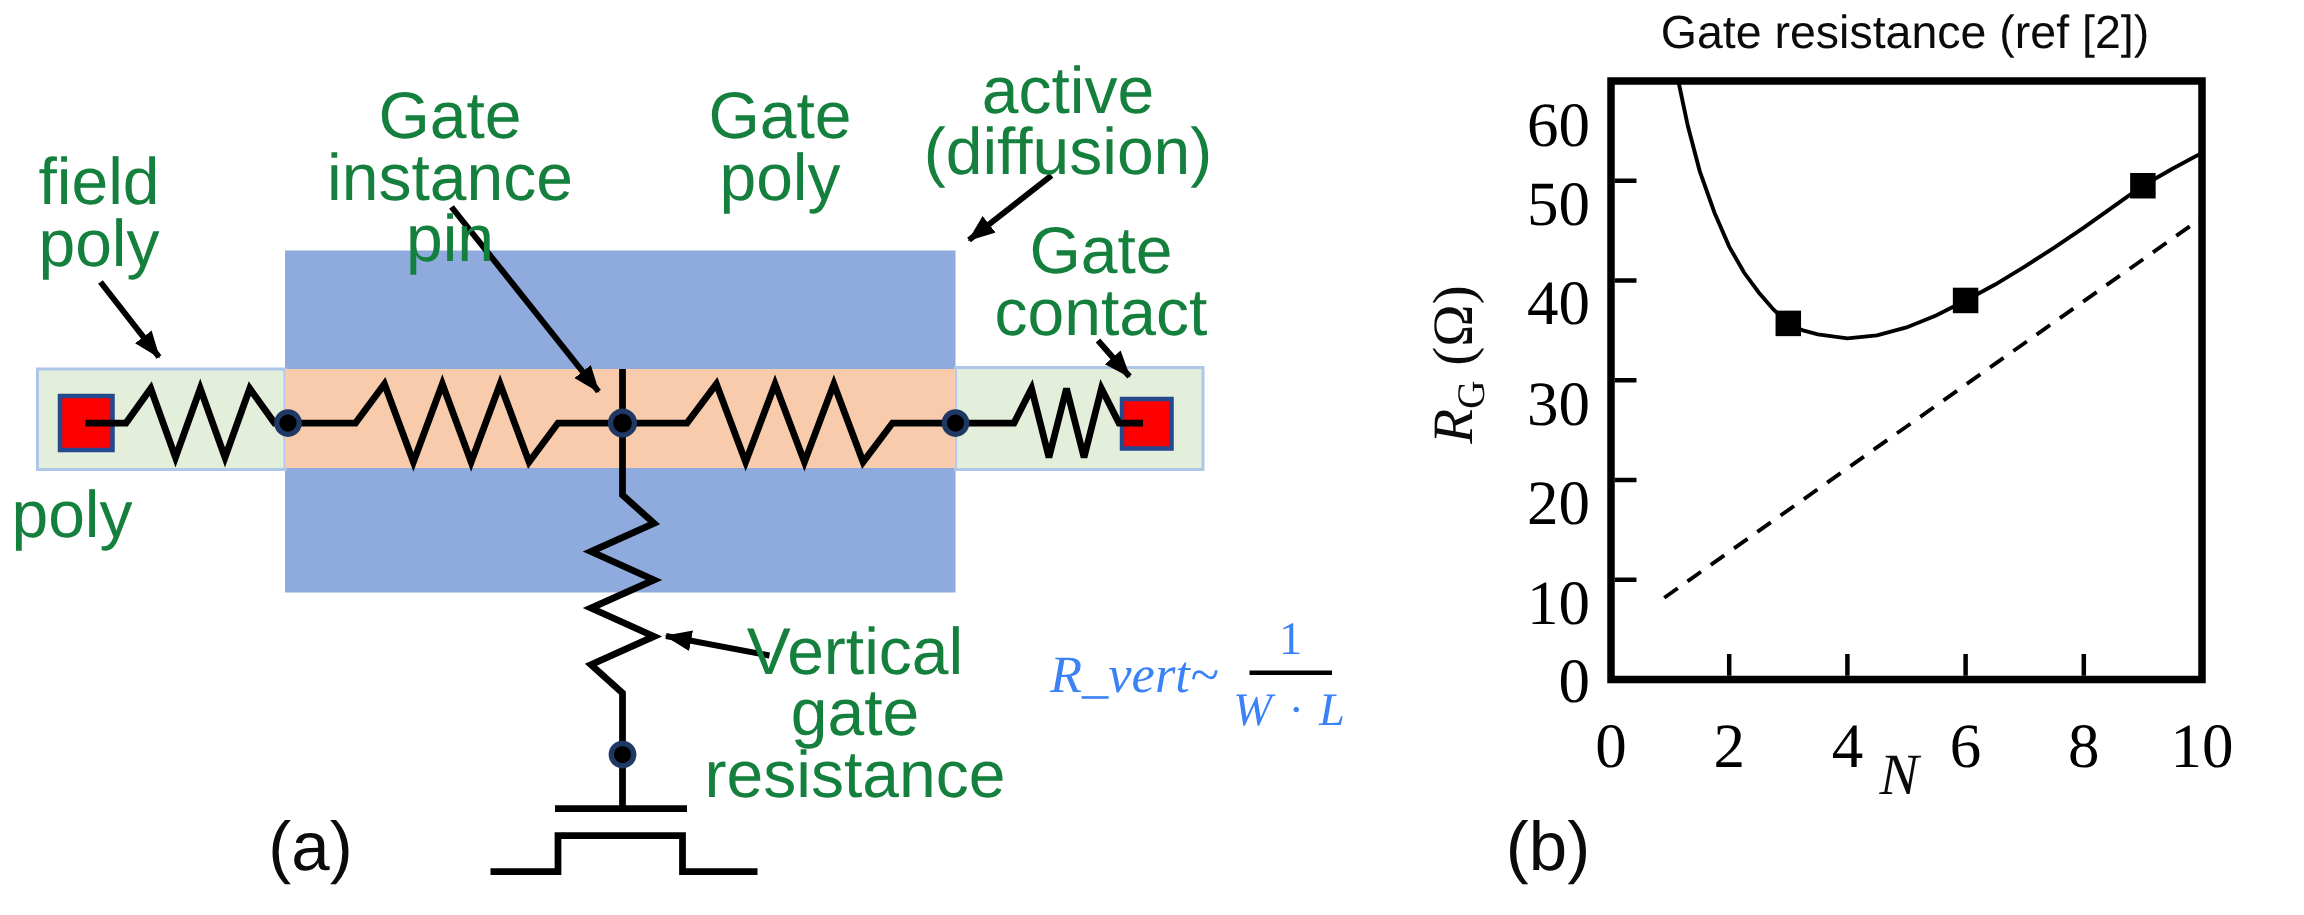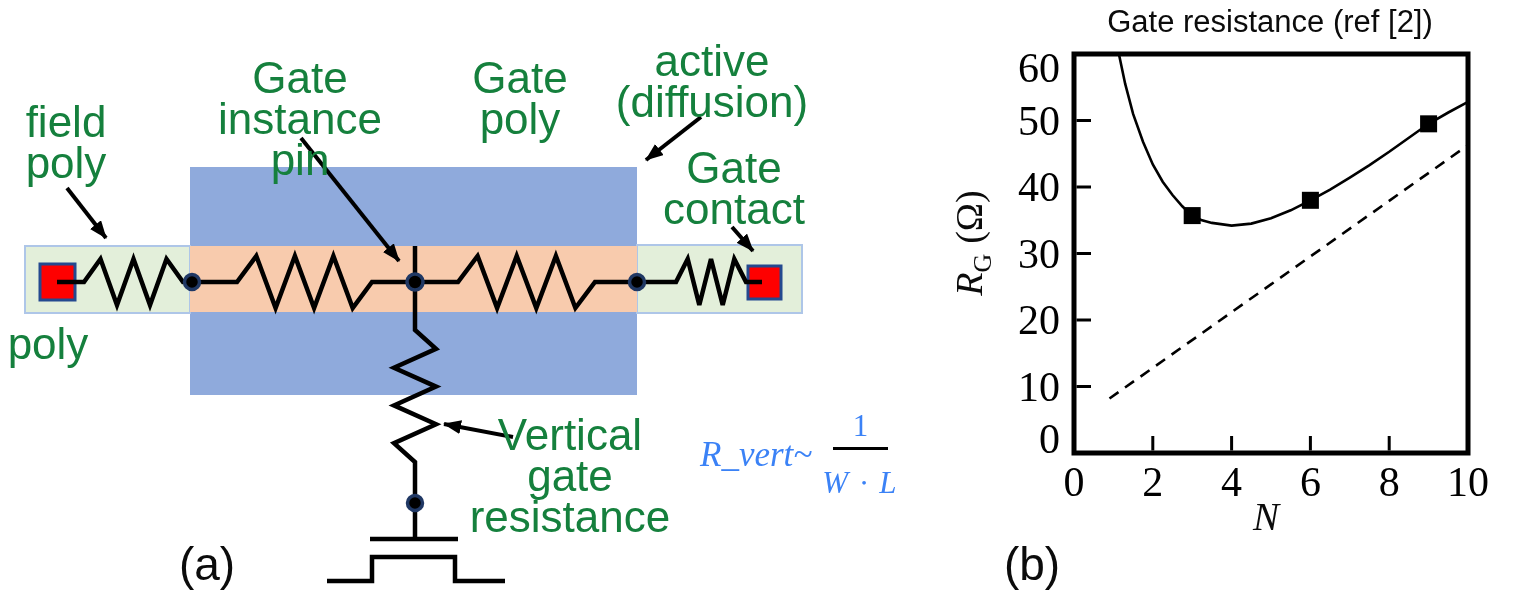--- a/index.html
+++ b/index.html
@@ -15,30 +15,30 @@
        font-family:"Liberation Serif",serif;font-style:italic;font-size:39px;}
   .xlabel-caption{position:absolute;left:1080px;top:539px;width:396px;text-align:center;
        font-size:30px;line-height:34px;}
   .ylabel{position:absolute;left:849px;top:219px;width:240px;height:48px;
        transform:rotate(-90deg);text-align:center;
        font-family:"Liberation Serif",serif;font-size:38px;line-height:48px;}
   .ylabel i{font-style:italic;}
   .ylabel sub{font-size:26px;}
   .ylabel .unit{margin-left:10px;}
   .tick-label{position:absolute;font-family:"Liberation Serif",serif;font-size:42px;
-       line-height:48px;color:#000;}
+       line-height:48px;color:#000;margin-top:16px;}
   .tick-label.y{width:84px;text-align:right;}
   .tick-label.x{width:90px;text-align:center;}
   .formula{position:absolute;left:700px;top:408px;display:flex;align-items:center;
        font-family:"Liberation Serif",serif;font-style:italic;color:#3b82f6;}
   .f-lhs{font-size:35px;margin-right:10px;}
   .f-frac{display:inline-flex;flex-direction:column;align-items:center;}
   .f-num{font-style:normal;font-size:31px;line-height:36px;border-bottom:3px solid #000;
        padding:0 20px 3px;text-align:center;}
-  .f-den{font-size:31px;line-height:36px;padding-top:15px;letter-spacing:2px;}
+  .f-den{font-size:31px;line-height:36px;padding-top:5px;letter-spacing:2px;}
 </style>
 </head>
 <body>
 
 <div class="figure">
 
   <svg width="1536" height="610" viewBox="0 0 1536 610">
     <defs>
       <marker id="ah" markerUnits="userSpaceOnUse" markerWidth="22" markerHeight="18" refX="17" refY="7" orient="auto">
         <path d="M0,0 L18,7 L0,14 Z" fill="#000"></path>

